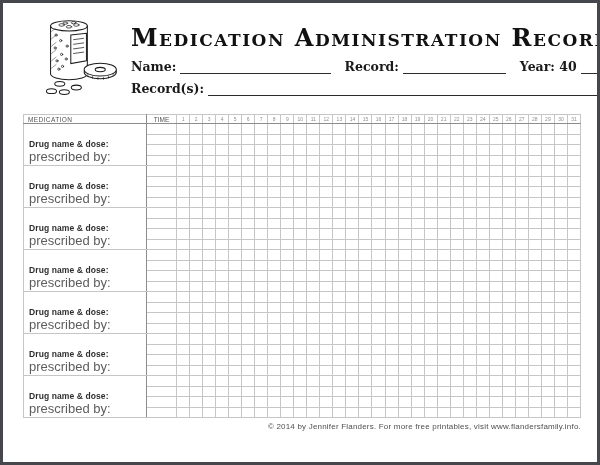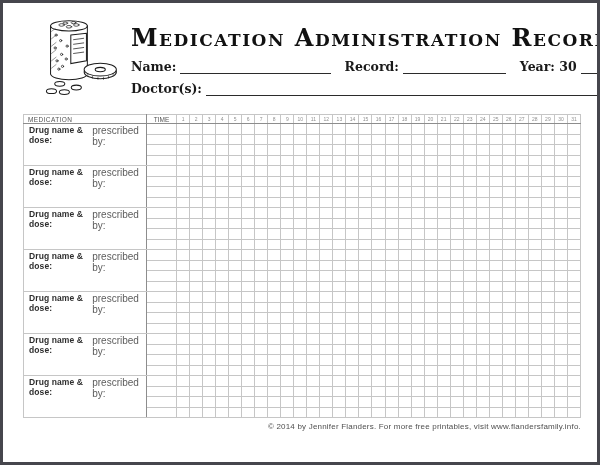--- a/index.html
+++ b/index.html
@@ -46,25 +46,25 @@
   }
   th.med-h{text-align:left;padding-left:4px;letter-spacing:.4px;border-right-color:#8d8d8d;}
   th.time-h{text-align:center;border-right-color:#c6c6c6;}
   th.day-h{text-align:center;font-size:5px;color:#909090;}
   tbody td{height:9.8px;}
   td.block-start{border-top-color:#8d8d8d;}
   td.med-cell{
     vertical-align:top;border-right-color:#8d8d8d;border-top-color:#8d8d8d;
   }
   .med-inner{
-    display:flex;flex-direction:row;justify-content:flex-end;
+    display:flex;flex-direction:column;justify-content:flex-end;
     height:100%;min-height:41px;padding:1px 4px 1px 5px;box-sizing:border-box;
   }
   .drug-label{font-size:8.5px;font-weight:bold;color:#2e2e2e;letter-spacing:.1px;}
-  .prescribed-label{font-size:10px;color:#5d5d5d;}
+  .prescribed-label{font-size:13px;color:#5d5d5d;}
   
   .footer{
     width:558px;margin:4px 0 0 20px;text-align:right;
     font-size:8px;color:#4f4f4f;letter-spacing:.2px;
   }
 </style>
 </head>
 <body>
 
 <div class="header">
@@ -131,25 +131,25 @@
 
   <div class="header-right">
     <div class="page-title">Medication Administration Record</div>
     <div class="field-row">
       <span class="field-label">Name:</span>
       <span class="fill grow"></span>
       <span class="gap"></span>
       <span class="field-label">Record:</span>
       <span class="fill month"></span>
       <span class="gap"></span>
-      <span class="field-label">Year: 30</span>
+      <span class="field-label">Year: 40</span>
       <span class="fill year"></span>
     </div>
     <div class="field-row">
-      <span class="field-label">Doctor(s):</span>
+      <span class="field-label">Record(s):</span>
       <span class="fill grow"></span>
     </div>
   </div>
 </div>
 
 <div class="table-wrap">
   <table>
     <colgroup>
       <col class="med">
         <col class="time">

